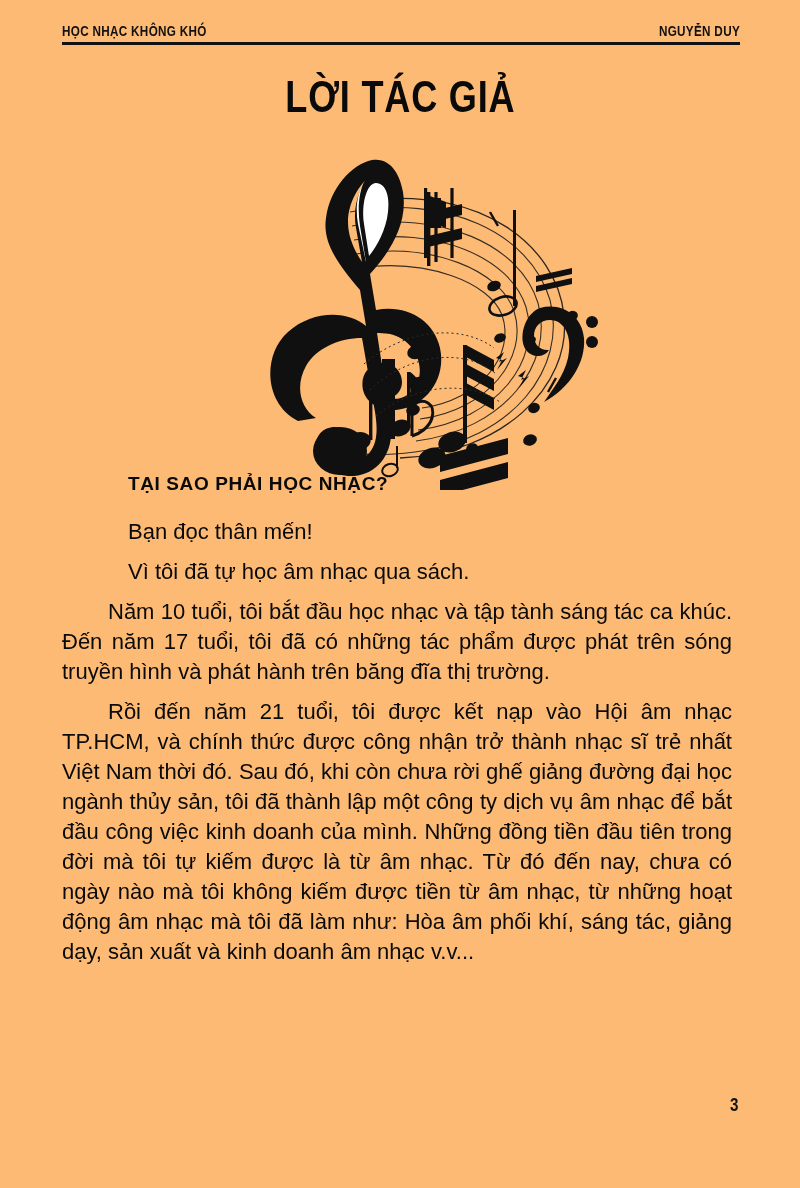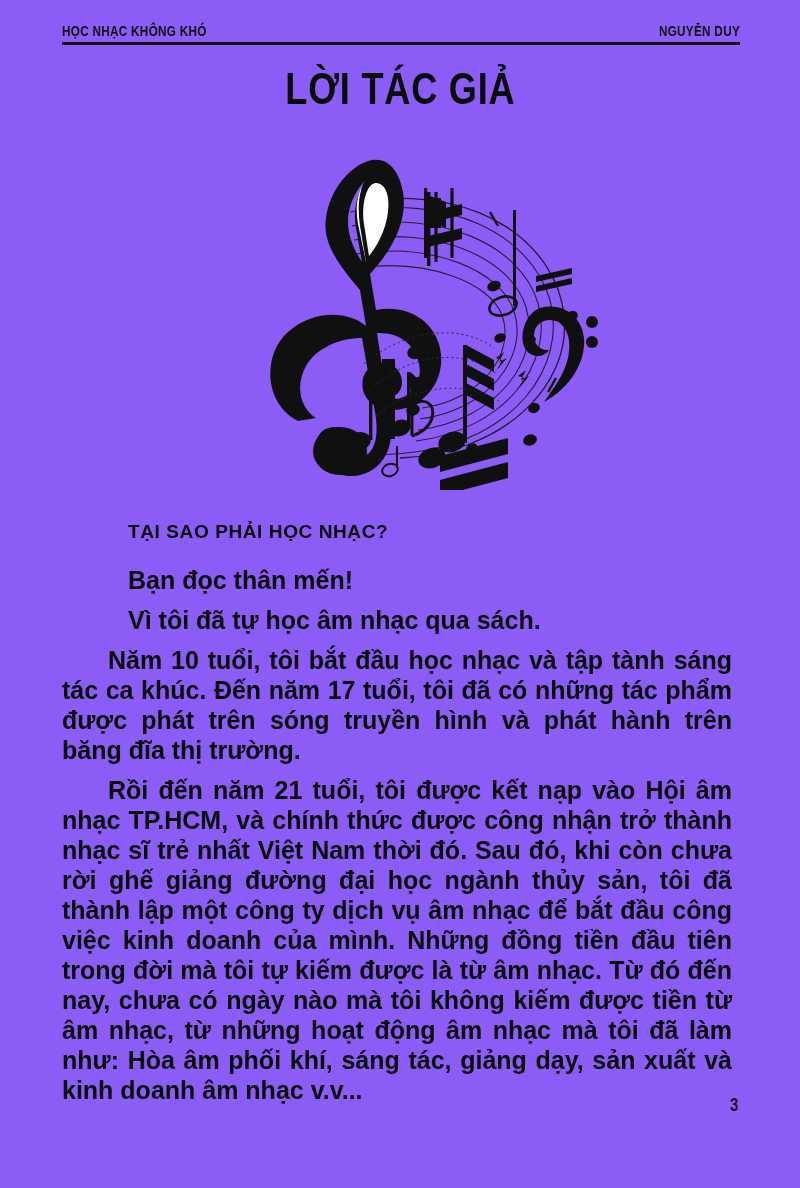--- a/index.html
+++ b/index.html
@@ -5,21 +5,21 @@
 <style>
   html, body {
     margin: 0;
     padding: 0;
     background: #ffffff;
   }
   .page {
     position: relative;
     width: 800px;
     height: 1188px;
-    background: #8b5cf6;
+    background: #fdba74;
     overflow: hidden;
     font-family: "Liberation Sans", sans-serif;
     color: #0a0a0a;
     box-sizing: border-box;
   }
 
   
   .running-header {
     position: absolute;
     left: 62px;
@@ -50,21 +50,21 @@
   .hdr-rule {
     margin-top: 4px;
     height: 3px;
     background: #111;
     width: 100%;
   }
 
   
   .doc-title {
     position: absolute;
-    top: 66px;
+    top: 74px;
     left: 0;
     width: 100%;
     text-align: center;
     font-family: "Liberation Sans Narrow", "Liberation Sans", sans-serif;
     font-weight: 700;
     font-size: 44px;
     letter-spacing: 1px;
     line-height: 1.05;
     color: #0a0a0a;
   }
@@ -84,39 +84,38 @@
   .illustration svg {
     display: block;
     width: 100%;
     height: 100%;
   }
 
   
   .content {
     position: absolute;
     left: 62px;
-    top: 520px;
+    top: 472px;
     width: 678px;
   }
   .section-heading {
     font-size: 19px;
     font-weight: 700;
     letter-spacing: 0.6px;
     margin: 0 0 20px 66px;
     line-height: 1.3;
   }
   p.body {
     margin: 0 8px 8px 0;
-    font-size: 25px;
+    font-size: 22px;
     line-height: 30px;
     text-align: justify;
     text-justify: inter-word;
     -webkit-hyphens: none;
     hyphens: none;
-    font-weight: bold;
   }
   p.body.indent {
     text-indent: 46px;
   }
   p.body.noindent {
     text-indent: 66px;
     text-align: left;
   }
   p.body:last-child {
     margin-bottom: 0;

